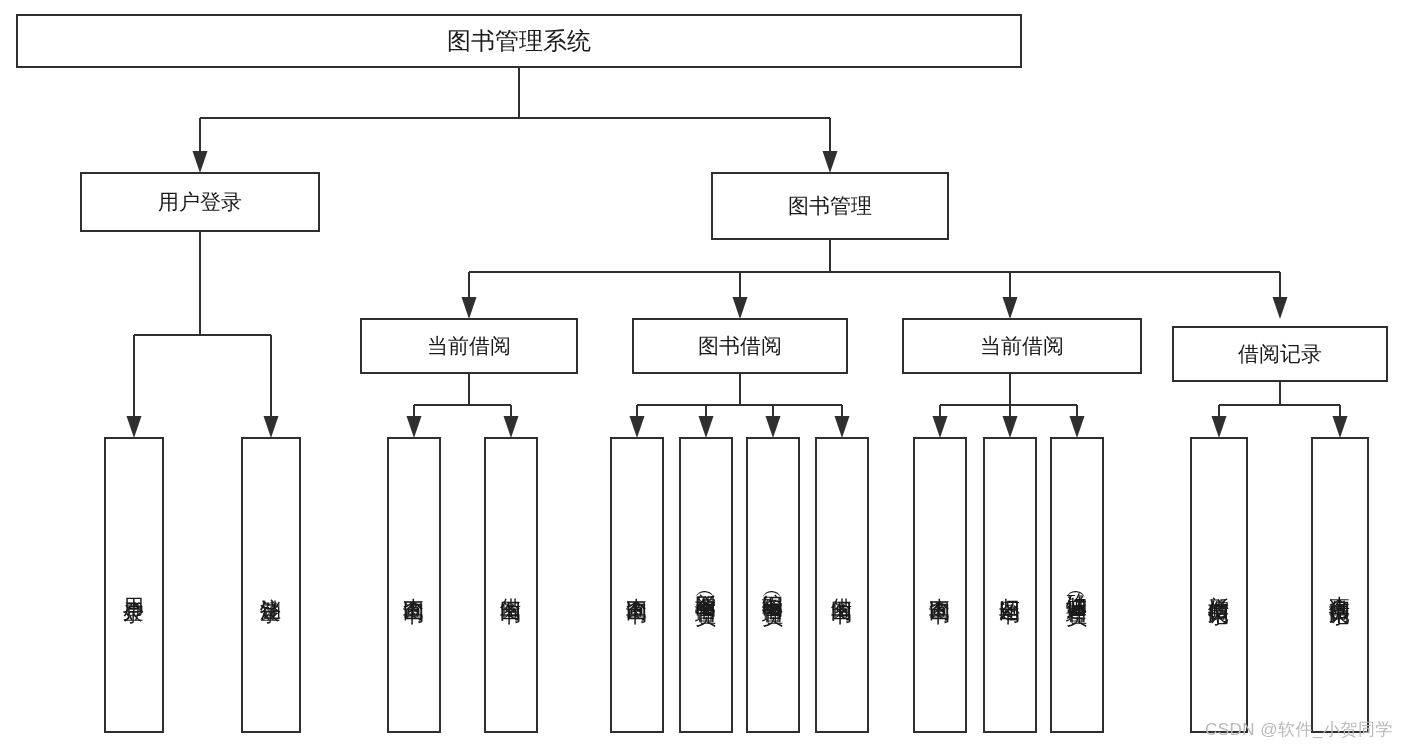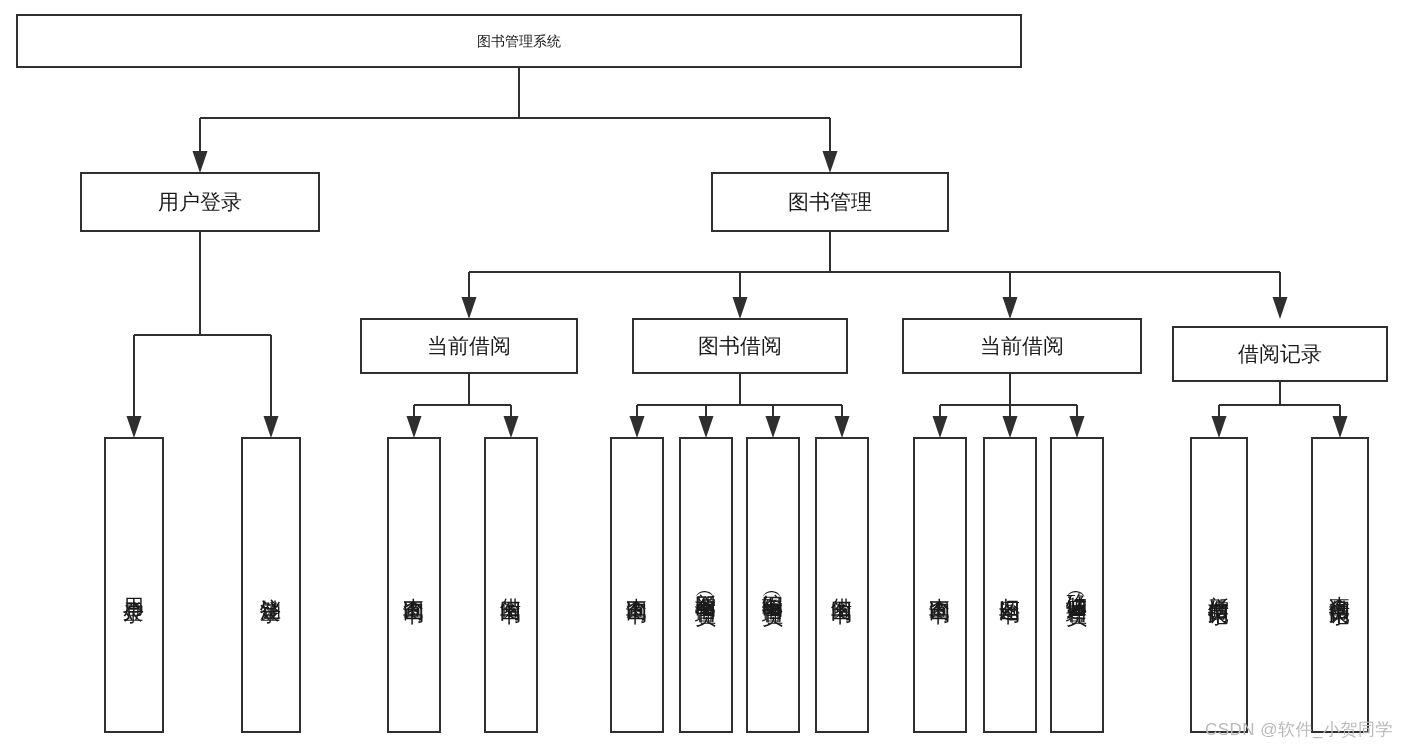--- a/index.html
+++ b/index.html
@@ -47,21 +47,21 @@
     font-size: 21px;
   }
   .node-box.vertical .node-label {
     writing-mode: vertical-rl;
     text-orientation: upright;
     font-size: 21px;
     letter-spacing: 2px;
     line-height: 1.0;
   }
   .node-box.level-root .node-label {
-    font-size: 14px;
+    font-size: 24px;
   }
   .watermark {
     position: absolute;
     right: 12px;
     bottom: 6px;
     color: #b9b9b9;
     font-size: 17px;
     letter-spacing: 0.5px;
     white-space: nowrap;
     pointer-events: none;
@@ -129,21 +129,21 @@
       </g>
   </svg>
 
   <div id="node-layer">
       <div class="node-box horizontal level-root" style="left: 16px; top: 14px; width: 1006px; height: 54px; border-color: rgb(47, 47, 47);">
         <span class="node-label" style="color: rgb(26, 26, 26);">图书管理系统</span>
       </div>
       <div class="node-box horizontal level-1" style="left: 80px; top: 172px; width: 240px; height: 60px; border-color: rgb(47, 47, 47);">
         <span class="node-label" style="color: rgb(26, 26, 26);">用户登录</span>
       </div>
-      <div class="node-box horizontal level-1" style="left: 711px; top: 172px; width: 238px; height: 60px; border-color: rgb(47, 47, 47);">
+      <div class="node-box horizontal level-1" style="left: 711px; top: 172px; width: 238px; height: 68px; border-color: rgb(47, 47, 47);">
         <span class="node-label" style="color: rgb(26, 26, 26);">图书管理</span>
       </div>
       <div class="node-box horizontal level-2" style="left: 360px; top: 318px; width: 218px; height: 56px; border-color: rgb(47, 47, 47);">
         <span class="node-label" style="color: rgb(26, 26, 26);">当前借阅</span>
       </div>
       <div class="node-box horizontal level-2" style="left: 632px; top: 318px; width: 216px; height: 56px; border-color: rgb(47, 47, 47);">
         <span class="node-label" style="color: rgb(26, 26, 26);">图书借阅</span>
       </div>
       <div class="node-box horizontal level-2" style="left: 902px; top: 318px; width: 240px; height: 56px; border-color: rgb(47, 47, 47);">
         <span class="node-label" style="color: rgb(26, 26, 26);">当前借阅</span>

